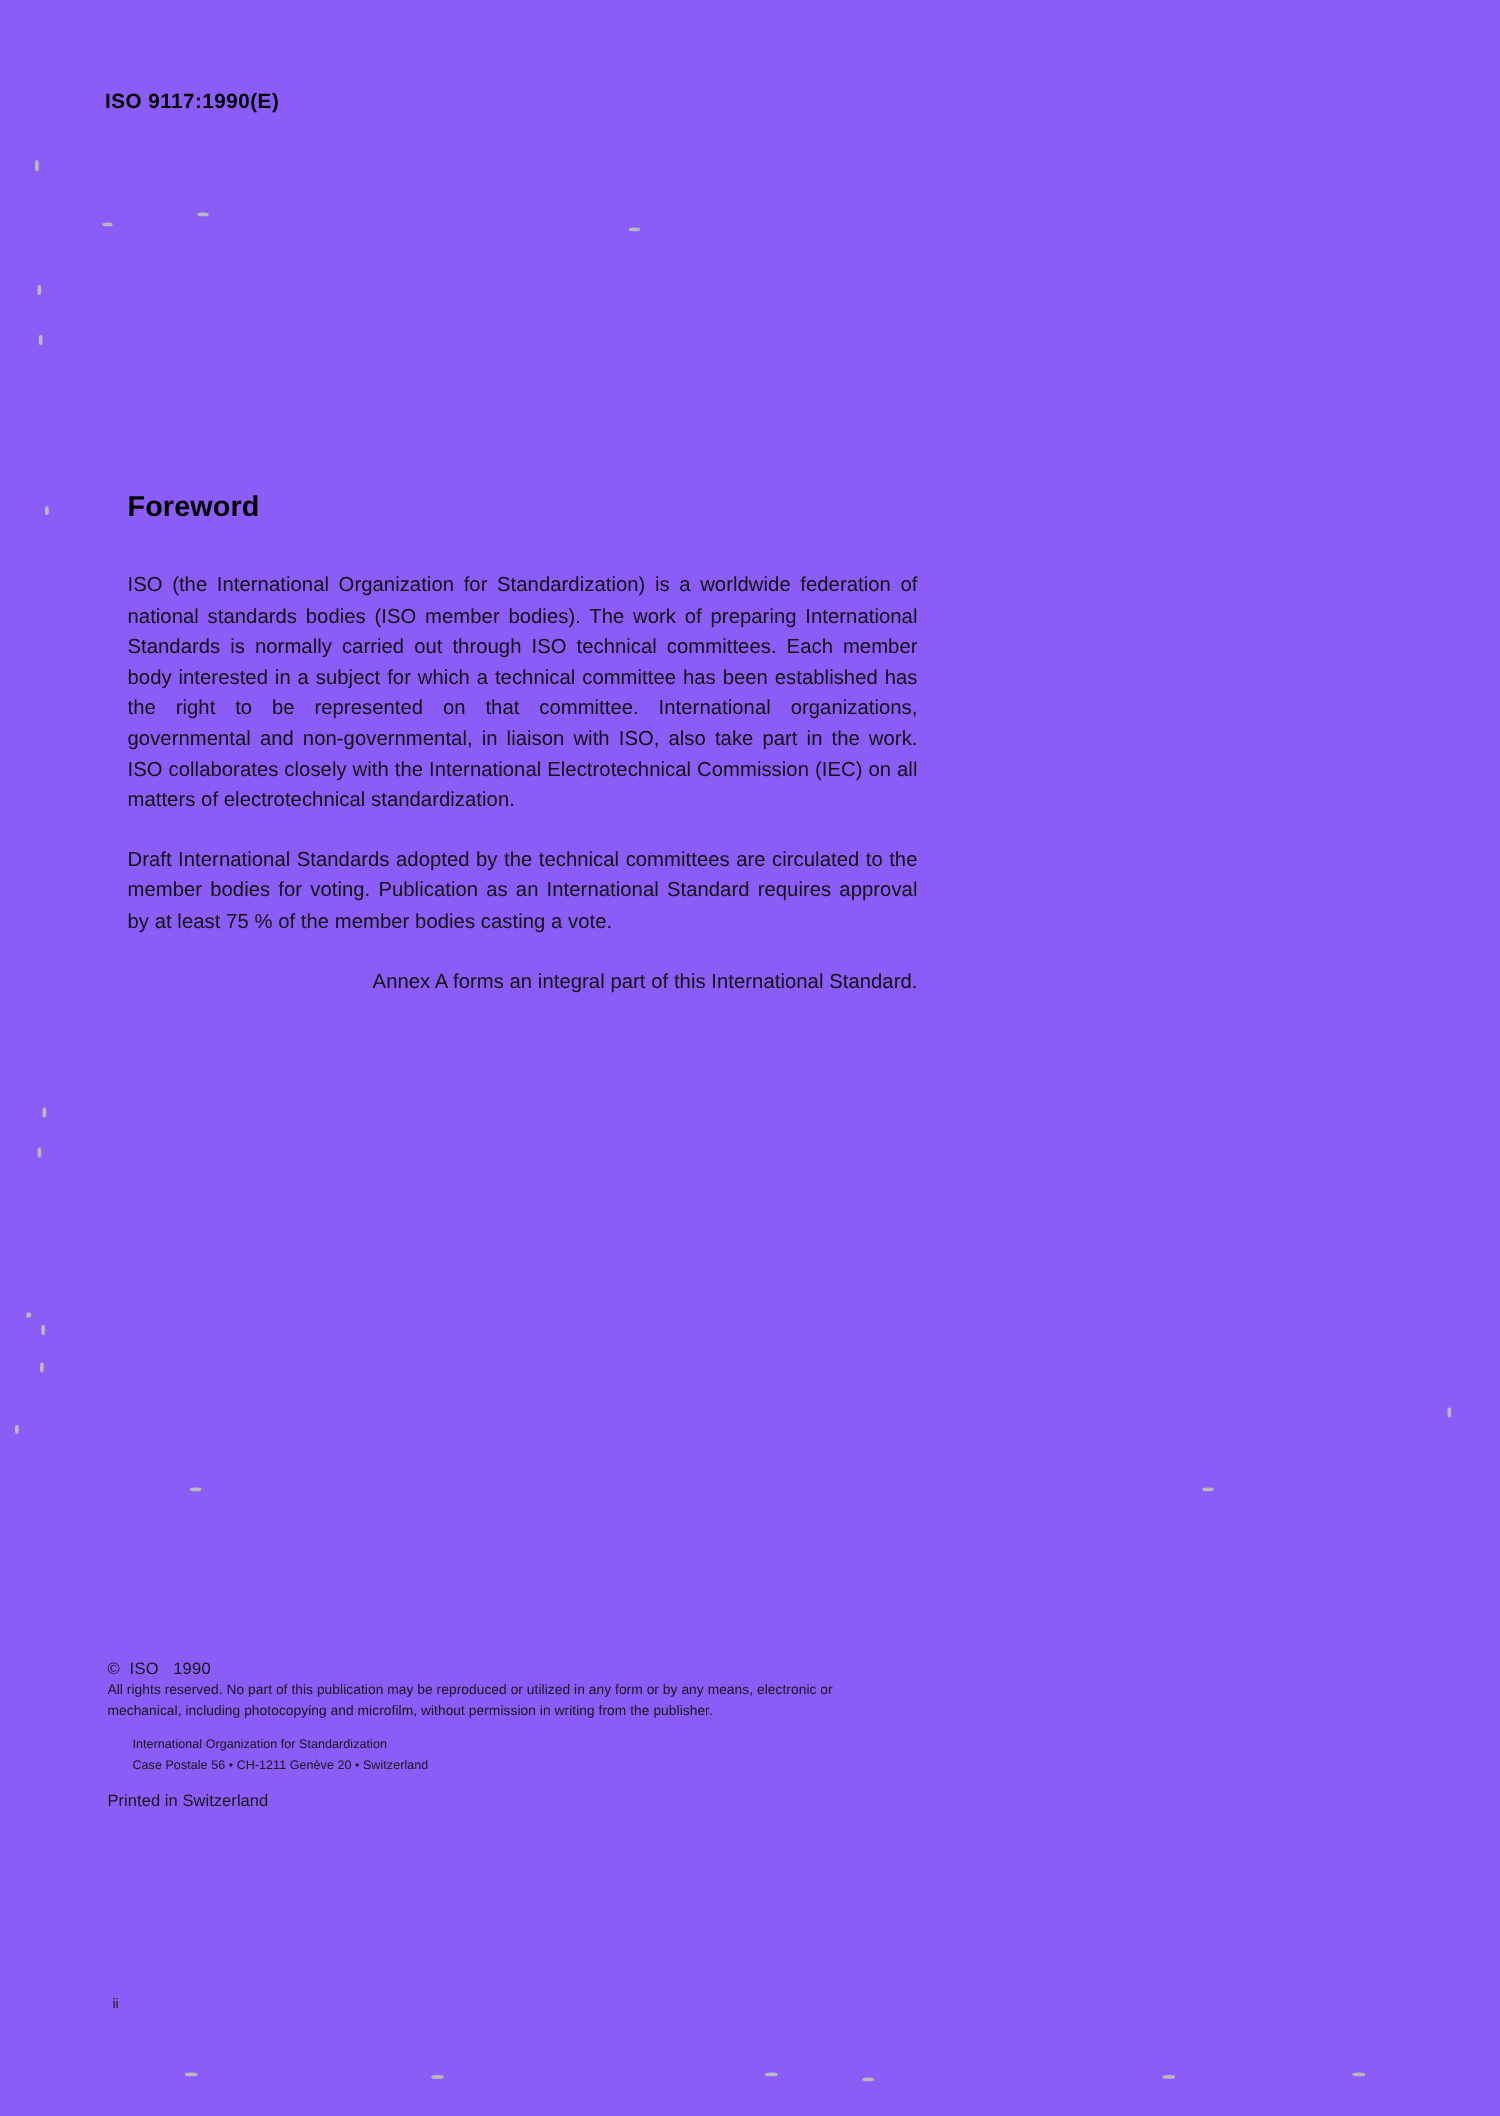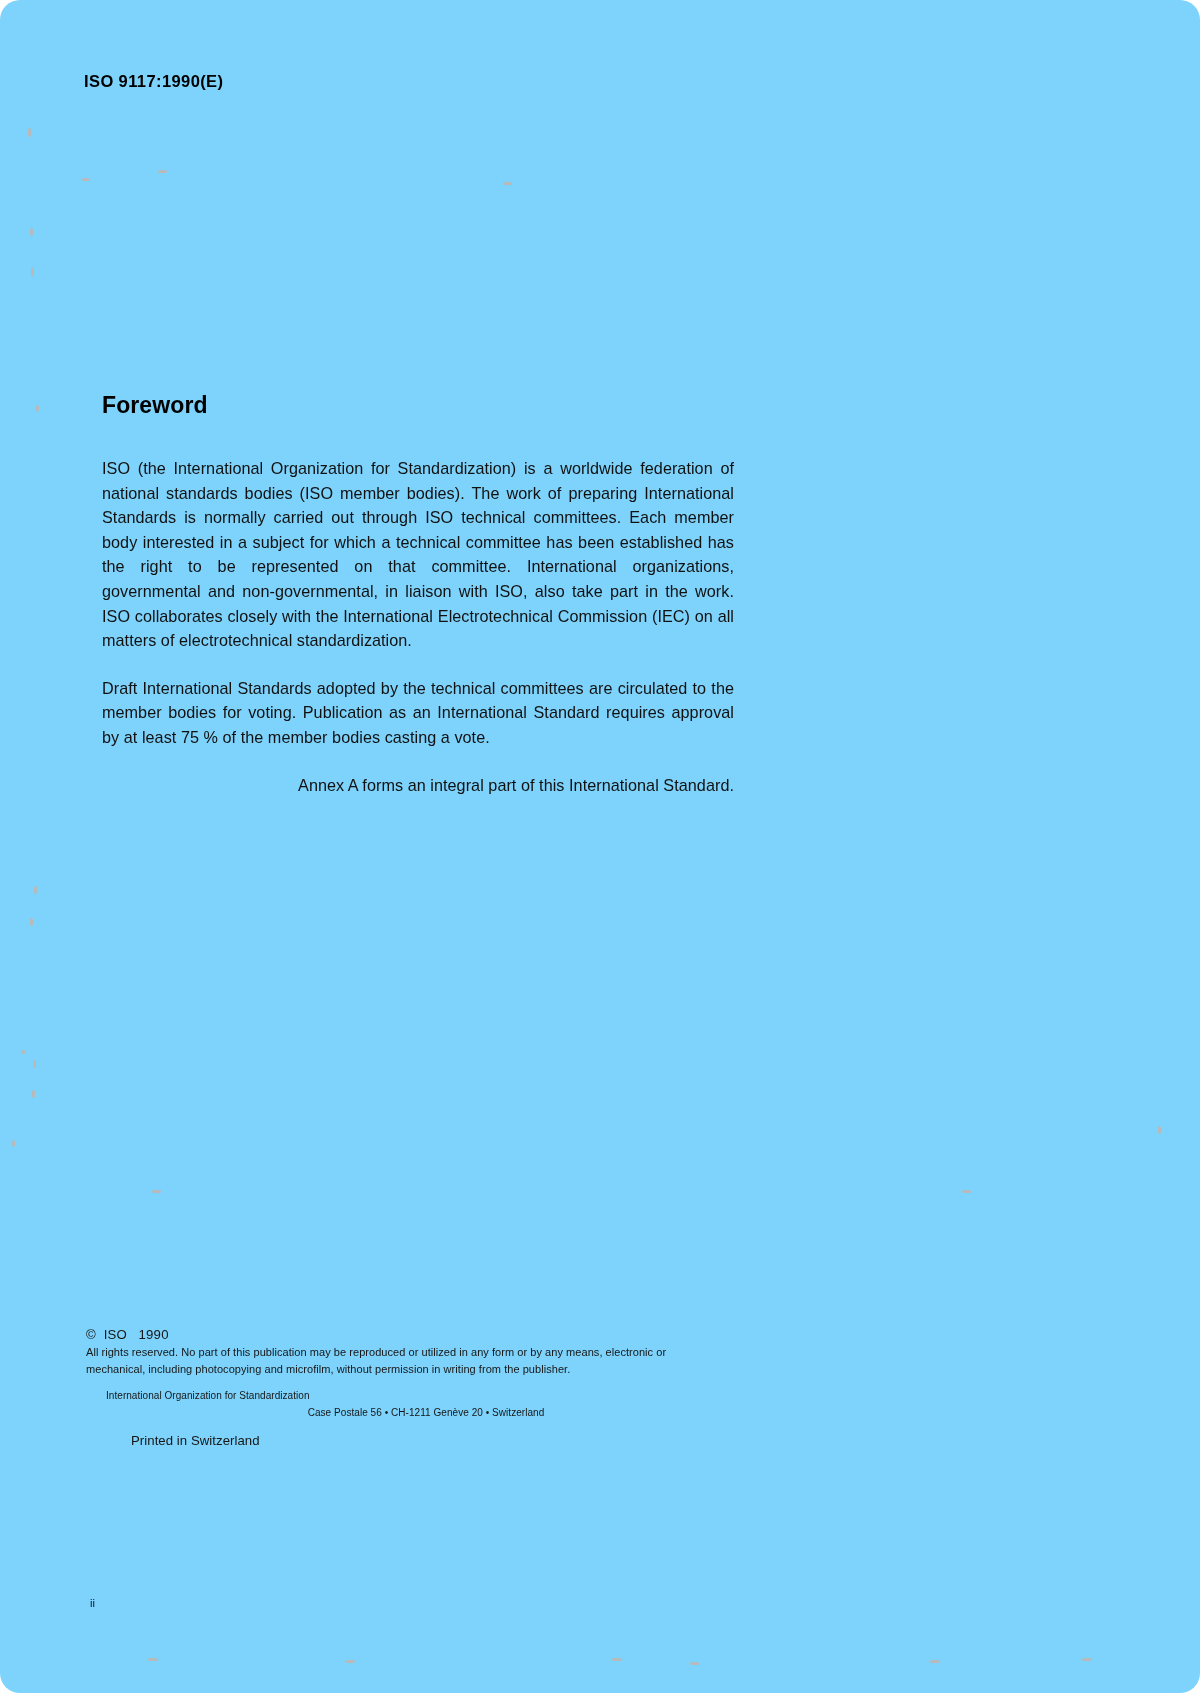--- a/index.html
+++ b/index.html
@@ -13,22 +13,21 @@
     position: relative;
     font-family: "Liberation Sans", sans-serif;
     color: #0d0d0d;
     overflow: hidden;
   }
 
   
   .page {
     position: absolute;
     inset: 0;
-    background: #7dd3fc;
-    border-radius: 20px;
+    background: #8b5cf6;
   }
 
   
   .speck {
     position: absolute;
     background: #b9b9b9;
     border-radius: 40%;
     pointer-events: none;
   }
 
@@ -101,21 +100,20 @@
     margin-top: 11px;
     padding-left: 20px;
     letter-spacing: 0.05px;
   }
   .printed {
     font-size: 13.2px;
     line-height: 16.6px;
     color: #161616;
     margin-top: 12px;
     letter-spacing: 0.05px;
-    margin-left: 45px;
   }
 
   
   .folio {
     position: absolute;
     left: 90px;
     top: 1597px;
     font-size: 11px;
     color: #141414;
   }
@@ -159,19 +157,19 @@
     <p class="para">Draft International Standards adopted by the technical committees are circulated to the member bodies for voting. Publication as an International Standard requires approval by at least 75 % of the member bodies casting a vote.</p>
 
 
     <p class="para nojust last">Annex A forms an integral part of this International Standard.</p>
   </div>
 
   <div class="footer">
     <div class="copyline">©  ISO   1990</div>
     <div class="rights">All rights reserved. No part of this publication may be reproduced or utilized in any form or by any means, electronic or mechanical, including photocopying and microfilm, without permission in writing from the publisher.</div>
     <div class="address">International Organization for Standardization</div>
-    <div class="address" style="margin-top:0;text-align:center;">Case Postale 56 • CH-1211 Genève 20 • Switzerland</div>
+    <div class="address" style="margin-top:0;">Case Postale 56 • CH-1211 Genève 20 • Switzerland</div>
     <div class="printed">Printed in Switzerland</div>
   </div>
 
   <div class="folio">ii</div>
 
 </div>
 
 </body></html>

